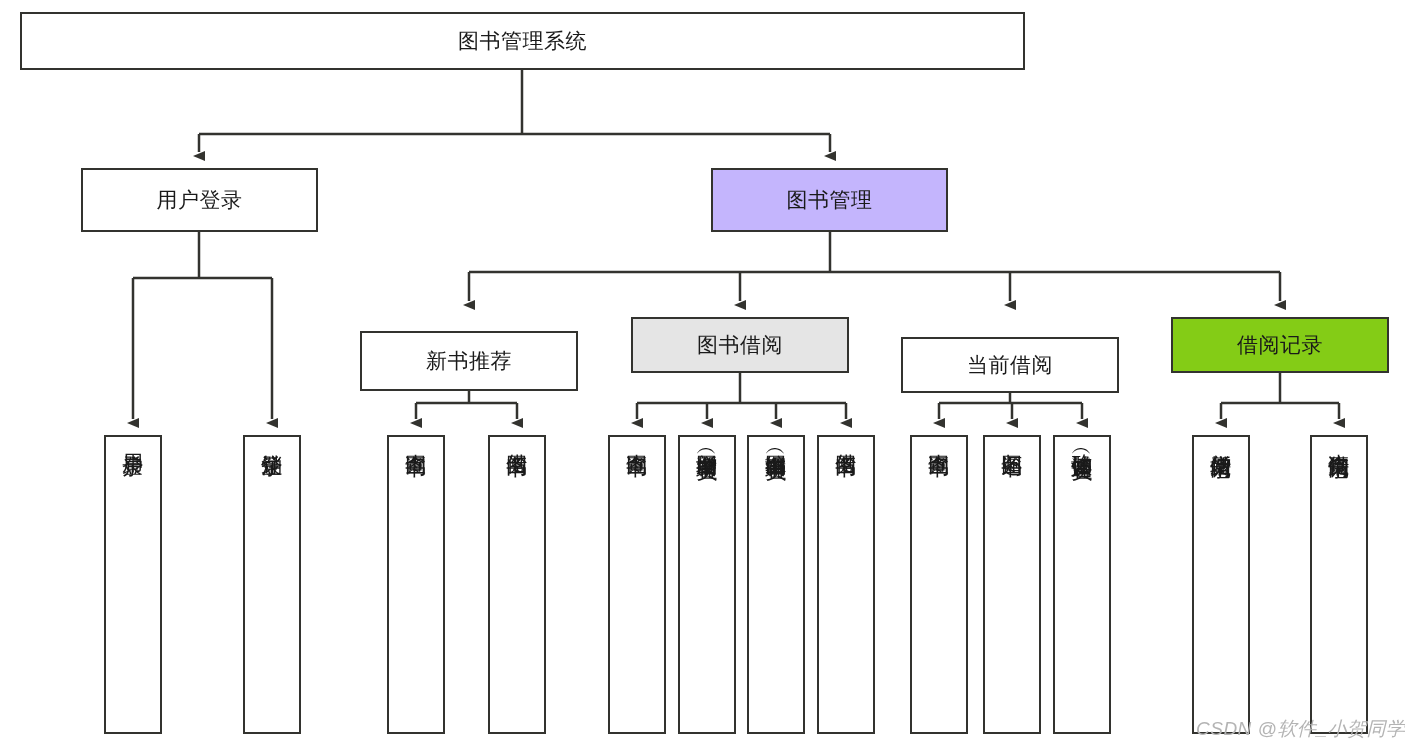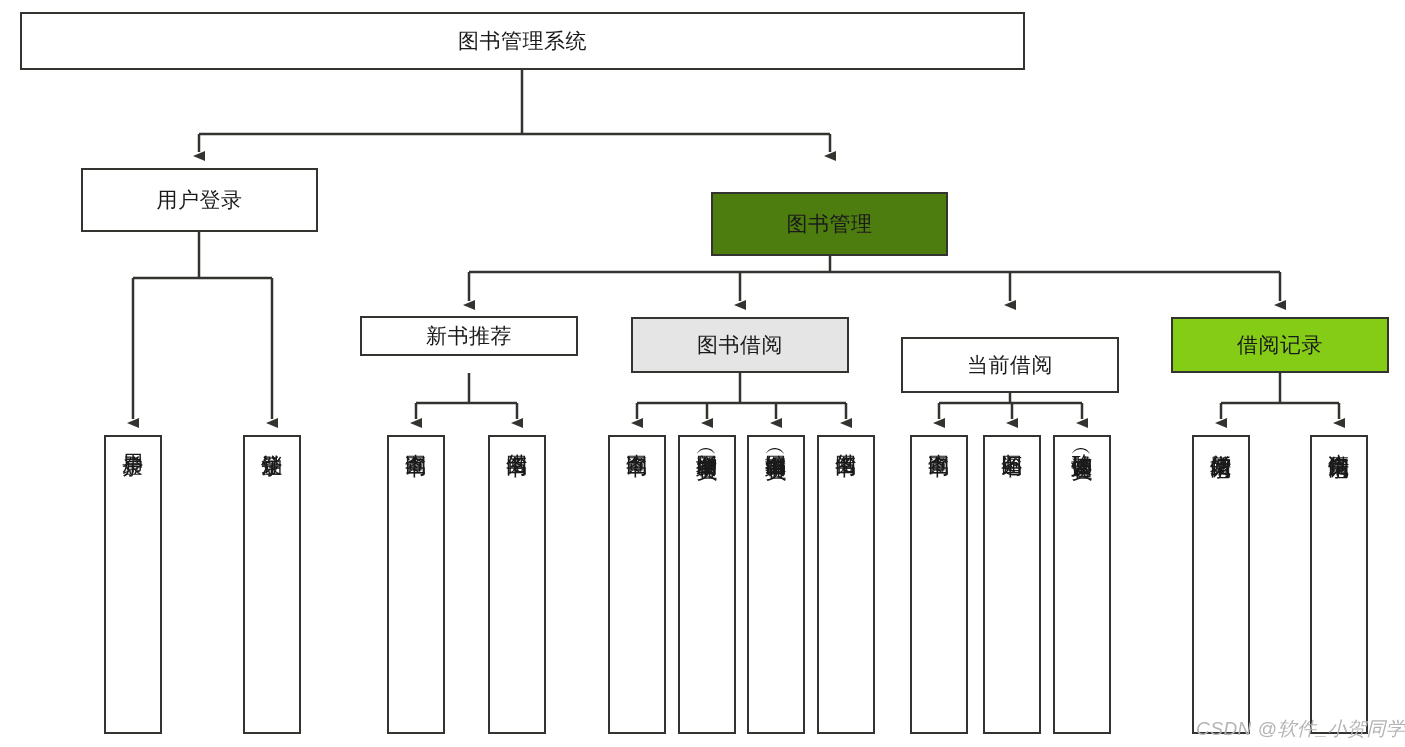--- a/index.html
+++ b/index.html
@@ -118,25 +118,25 @@
     </g>
   </svg>
 
   <div class="node node-h" style="left: 20px; top: 12px; width: 1005px; height: 58px; border-color: rgb(51, 51, 47); background: rgb(255, 255, 255); color: rgb(26, 26, 26);">
     <span class="label">图书管理系统</span>
   </div>
 
   <div class="node node-h" style="left: 81px; top: 168px; width: 237px; height: 64px; border-color: rgb(51, 51, 47); background: rgb(255, 255, 255); color: rgb(26, 26, 26);">
     <span class="label">用户登录</span>
   </div>
-  <div class="node node-h" style="left: 711px; top: 168px; width: 237px; height: 64px; border-color: rgb(51, 51, 47); background: #4d7c0f; color: rgb(26, 26, 26); margin-top: 24px;">
+  <div class="node node-h" style="left: 711px; top: 168px; width: 237px; height: 64px; border-color: rgb(51, 51, 47); background: #c4b5fd; color: rgb(26, 26, 26);">
     <span class="label">图书管理</span>
   </div>
 
-  <div class="node node-h" style="left: 360px; top: 316px; width: 218px; height: 40px; border-color: rgb(51, 51, 47); background: rgb(255, 255, 255); color: rgb(26, 26, 26);">
+  <div class="node node-h" style="left: 360px; top: 331px; width: 218px; height: 60px; border-color: rgb(51, 51, 47); background: rgb(255, 255, 255); color: rgb(26, 26, 26);">
     <span class="label">新书推荐</span>
   </div>
   <div class="node node-h" style="left: 631px; top: 317px; width: 218px; height: 56px; border-color: rgb(51, 51, 47); background: #e5e5e5; color: rgb(26, 26, 26);">
     <span class="label">图书借阅</span>
   </div>
   <div class="node node-h" style="left: 901px; top: 317px; width: 218px; height: 56px; border-color: rgb(51, 51, 47); background: rgb(255, 255, 255); color: rgb(26, 26, 26); margin-top: 20px;">
     <span class="label">当前借阅</span>
   </div>
   <div class="node node-h" style="left: 1171px; top: 317px; width: 218px; height: 56px; border-color: rgb(51, 51, 47); background: #84cc16; color: rgb(26, 26, 26);">
     <span class="label">借阅记录</span>

